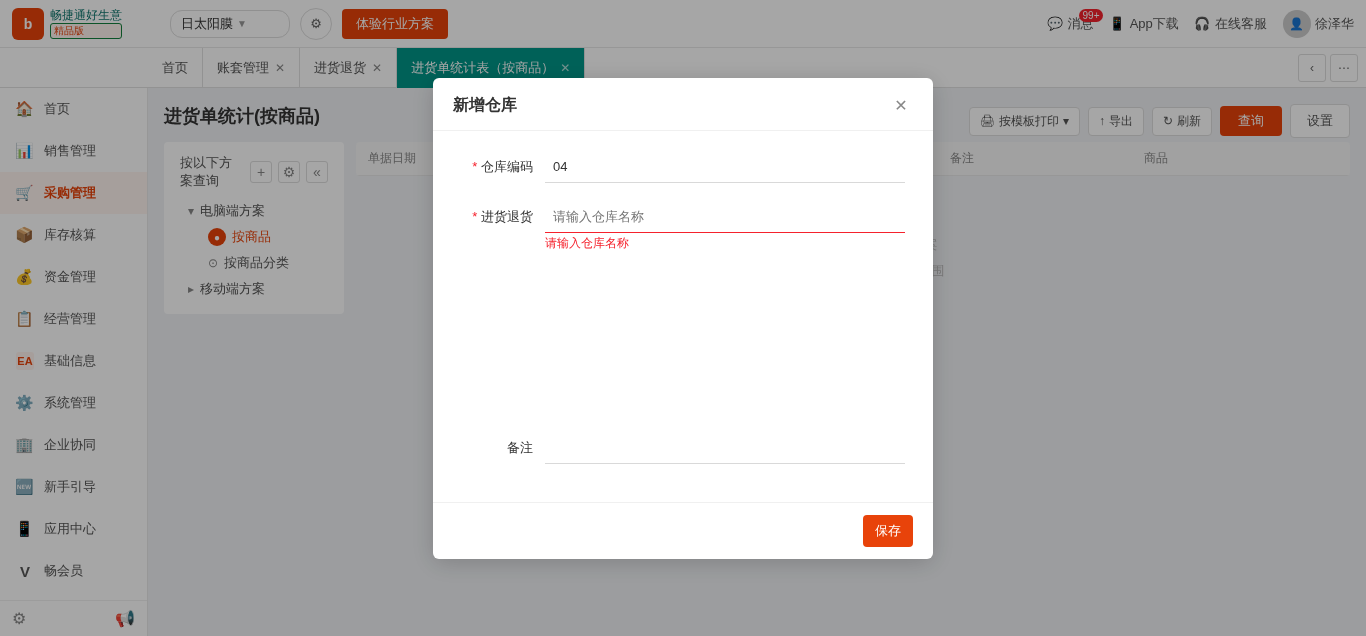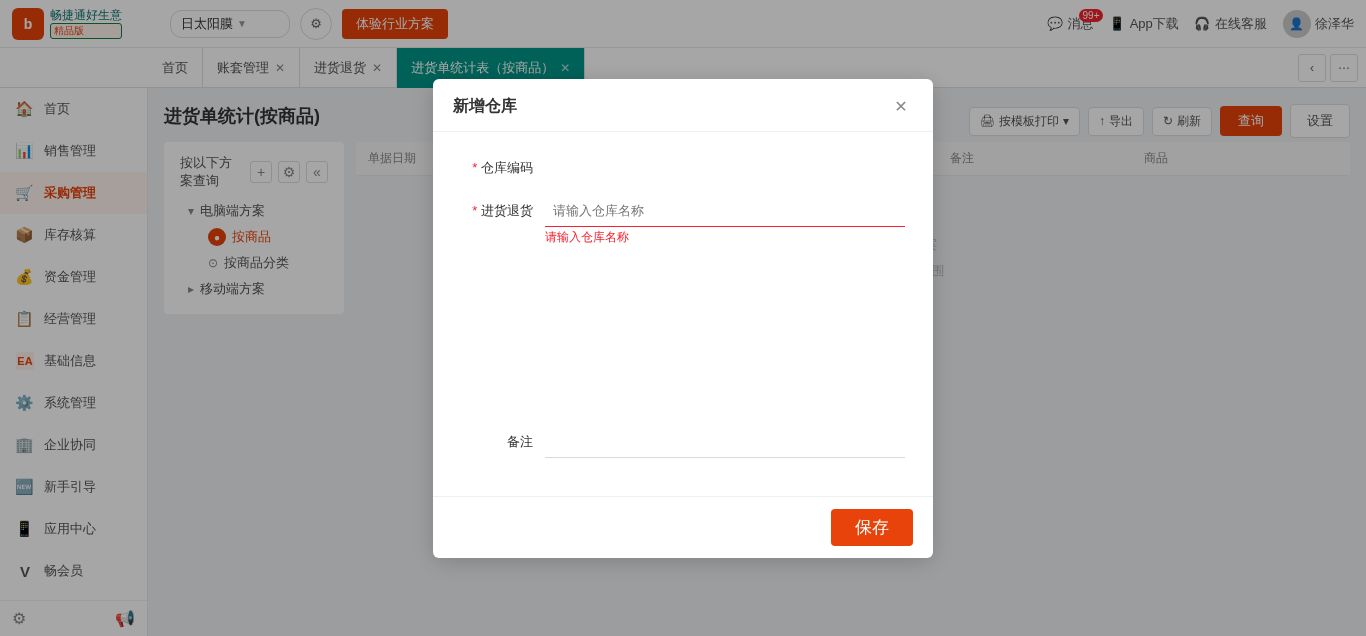--- a/index.html
+++ b/index.html
@@ -319,21 +319,21 @@
 
     .modal-footer {
       display: flex; justify-content: flex-end;
       padding: 12px 20px;
       border-top: 1px solid #f0f0f0;
       gap: 10px;
     }
     .btn-save {
       background: #e8430a; color: #fff;
       border: none; border-radius: 4px;
-      padding: 7px 24px; font-size: 17px;
+      padding: 7px 12px; font-size: 13px;
       cursor: pointer;
     }
     .btn-cancel {
       background: #fff; color: #555;
       border: 1px solid #ddd; border-radius: 4px;
       padding: 7px 16px; font-size: 13px;
       cursor: pointer;
     }
     .empty-area {
       text-align: center;
@@ -542,20 +542,23 @@
 <div class="overlay">
   <div class="modal">
     <div class="modal-header">
       <span class="modal-title">新增仓库</span>
       <button class="modal-close">✕</button>
     </div>
     <div class="modal-body">
 
       <div class="form-row">
         <div class="form-label required">仓库编码</div>
+        <div class="form-control-wrap">
+          <input class="form-input" type="text" value="04" style="">
+        </div>
       </div>
 
       <div class="form-row">
         <div class="form-label required">进货退货</div>
         <div class="form-control-wrap">
           <input class="form-input error-border" type="text" placeholder="请输入仓库名称" style="">
           <div class="error-msg">请输入仓库名称</div>
         </div>
       </div>
 

